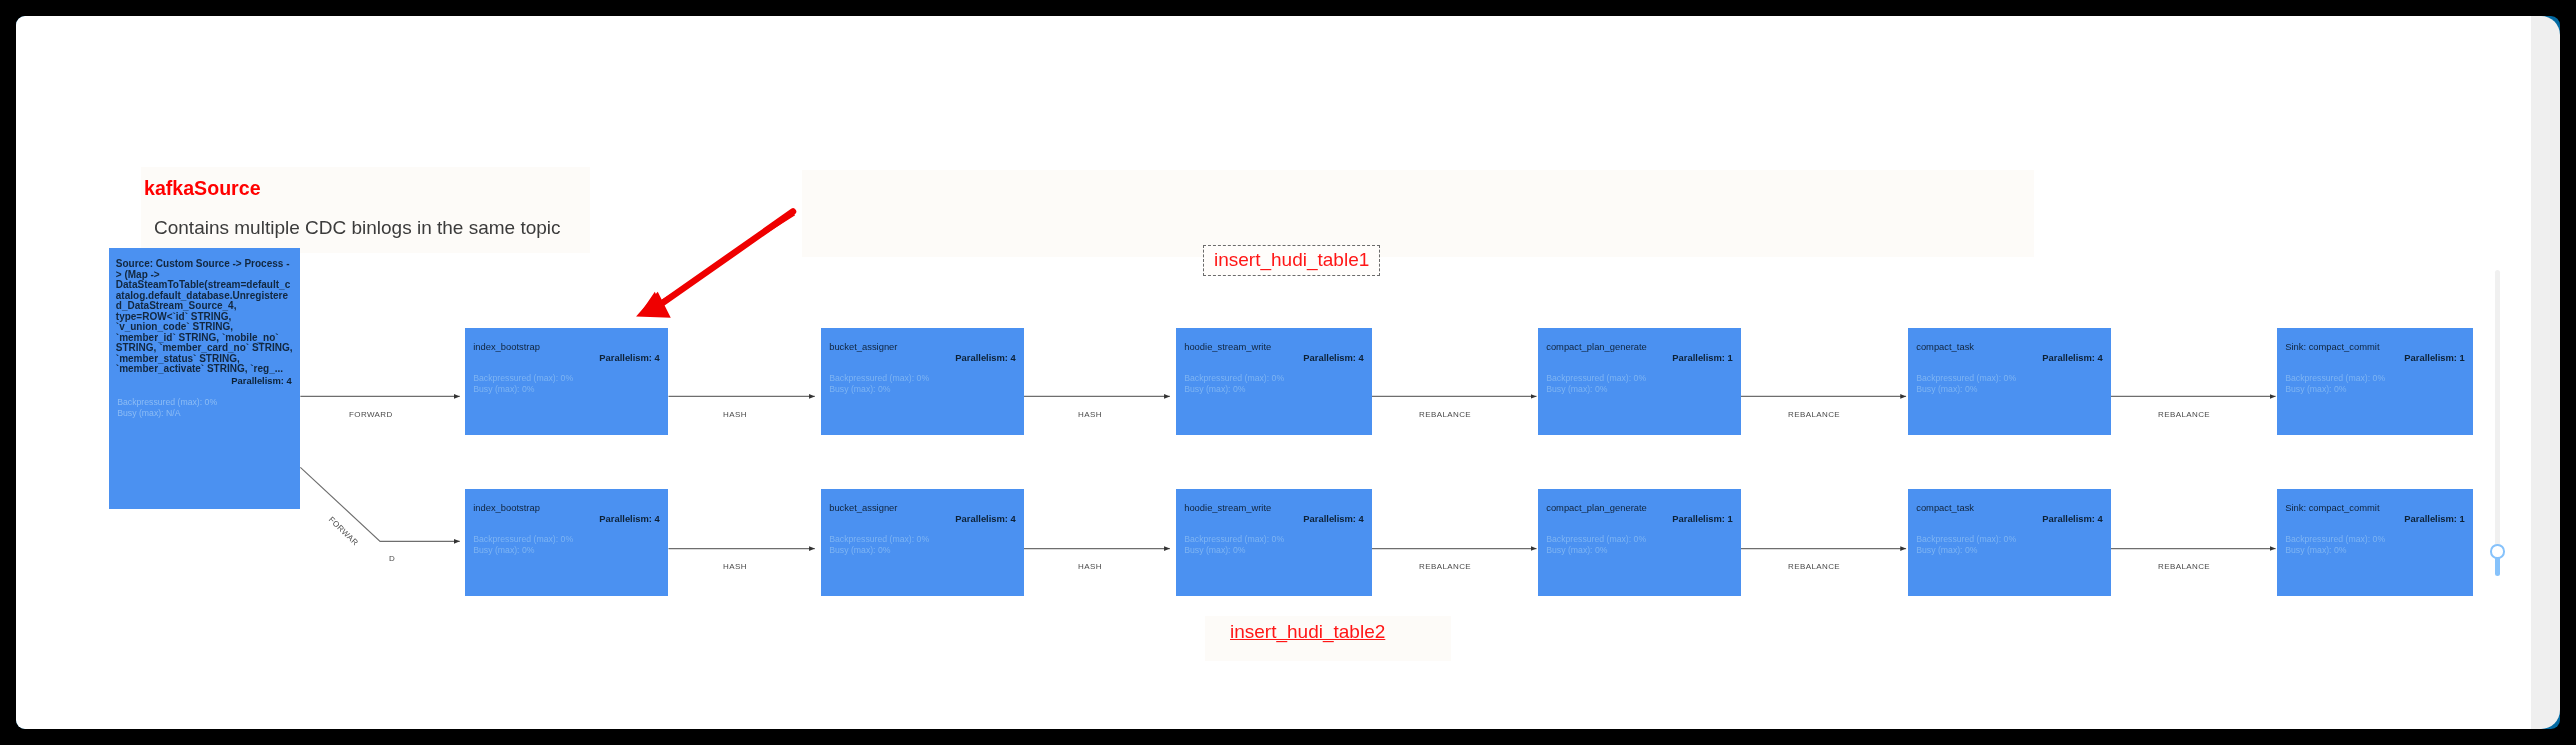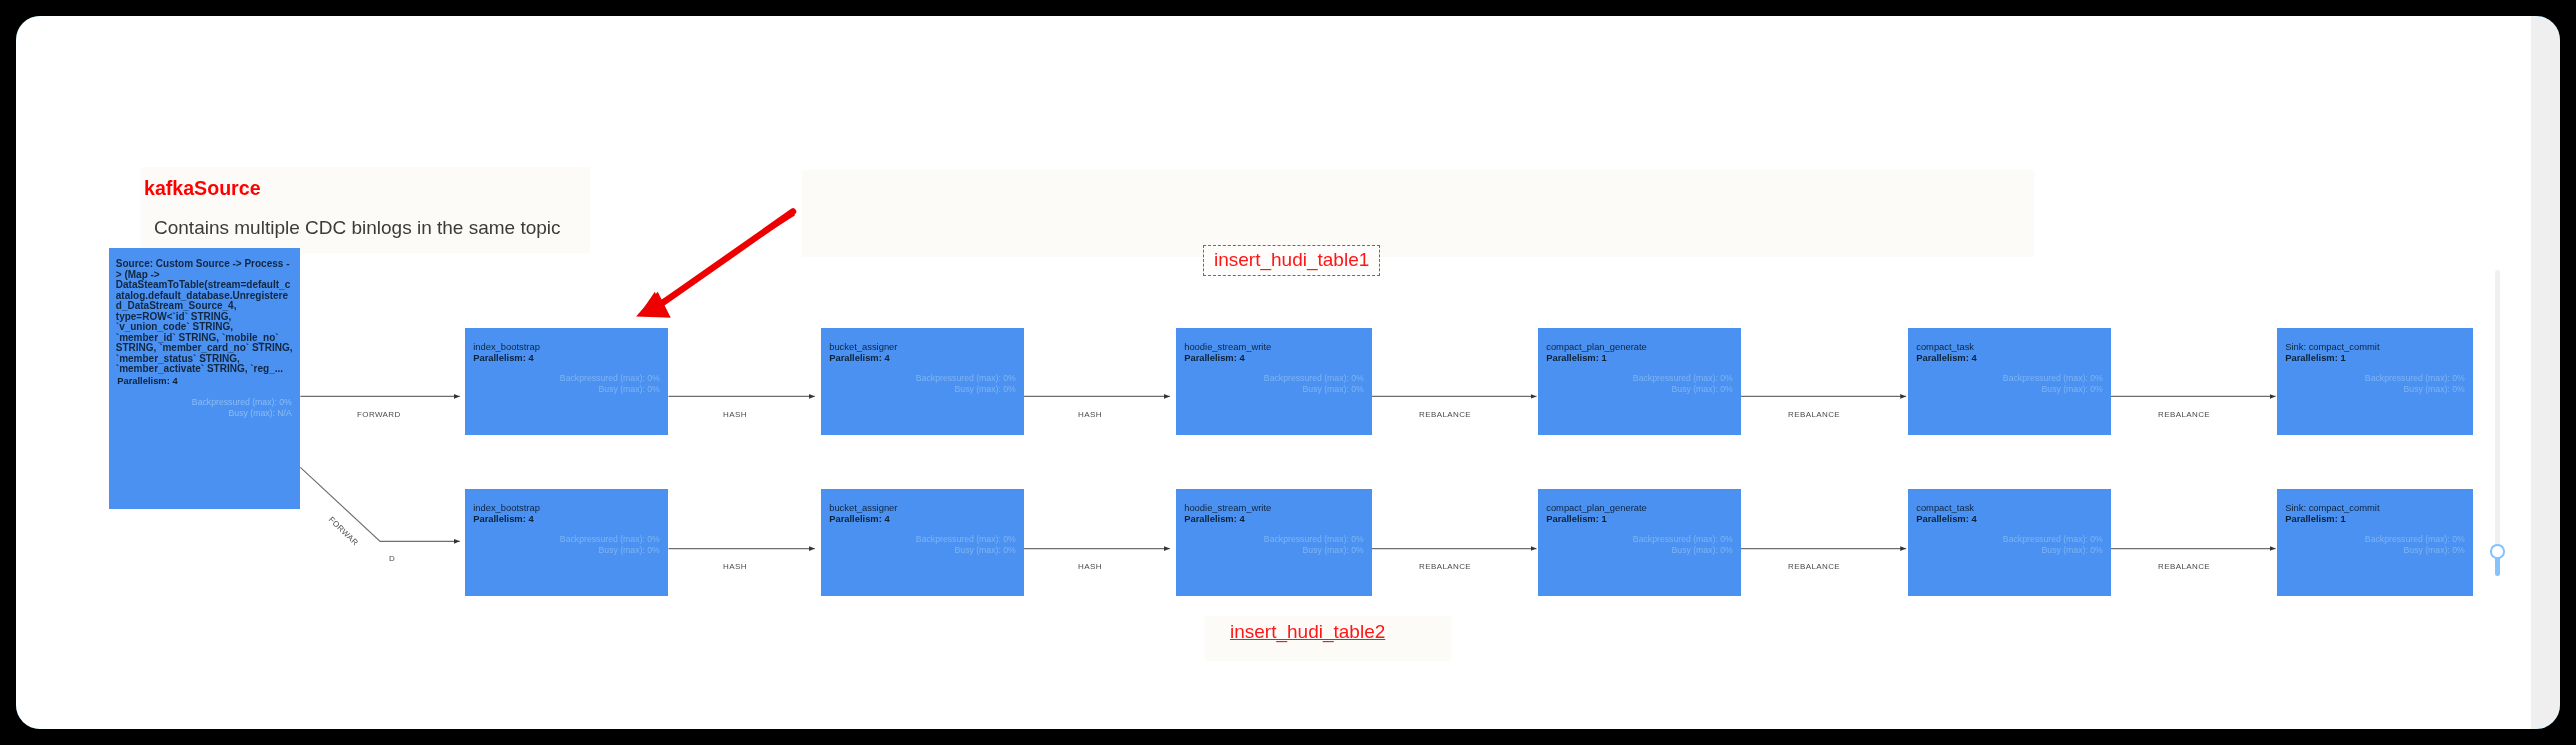--- a/index.html
+++ b/index.html
@@ -4,21 +4,21 @@
 <title>Flink Job Graph</title>
 <style>
   html,body{margin:0;padding:0;background:#000;}
   body{
     width:2576px;height:745px;overflow:hidden;
     font-family:"Liberation Sans","DejaVu Sans",sans-serif;
   }
   #frame{
     position:absolute;left:16px;top:16px;
     width:2544px;height:713px;
-    background:#0369a1;border-radius:24px;overflow:hidden;
+    background:#0369a1;border-radius:9px;overflow:hidden;
   }
   
   #scroll-gutter{
     position:absolute;right:0;top:0;width:29px;height:100%;
     background:#efefef;border-top-right-radius:19px;border-bottom-right-radius:19px;
   }
   #canvas{
     position:absolute;left:0;top:0;width:2515px;height:713px;
     background:#ffffff;
   }
@@ -32,24 +32,24 @@
     box-sizing:border-box;overflow:hidden;
     display:flex;flex-direction:column;justify-content:flex-start;
   }
   .node .nname{
     color:#10243c;font-size:9.4px;line-height:11px;
     padding:11.6px 7.2px 0 7.2px;text-align:left;font-weight:400;
     word-break:break-word;
   }
   .node .npar{
     color:#0d2136;font-size:9.4px;line-height:11.6px;font-weight:bold;
-    text-align:left;padding:0.7px 7.2px 0 7.2px;
+    text-align:right;padding:0.7px 7.2px 0 7.2px;
   }
   .node .nmetrics{
-    color:#7eb4f3;font-size:8.7px;line-height:11px;text-align:right;
+    color:#7eb4f3;font-size:8.7px;line-height:11px;text-align:left;
     padding:8.7px 7.2px 0 7.2px;
   }
   
   .node.source .nname{
     font-size:10px;line-height:10.5px;padding:10px 5.8px 0 5.8px;font-weight:bold;
     color:#12273f;
   }
   .node.source .nmetrics{color:#8cbcf5;padding-top:10px;}
 
   
@@ -140,21 +140,21 @@
 
     <div class="ann-tablelabel" style="left:1214px;top:605px;text-decoration:underline;">insert_hudi_table2</div>
 
     <div class="node source" style="left:93px;top:232px;width:191px;height:261px;">
       <div class="nname">Source: Custom Source -&gt; Process -&gt; (Map -&gt; DataSteamToTable(stream=default_catalog.default_database.Unregistered_DataStream_Source_4, type=ROW&lt;`id` STRING, `v_union_code` STRING, `member_id` STRING, `mobile_no` STRING, `member_card_no` STRING, `member_status` STRING, `member_activate` STRING, `reg_...</div>
       <div class="npar">Parallelism: 4</div>
       <div class="nmetrics">Backpressured (max): 0%</div>
       <div class="nmetrics" style="padding-top:0;">Busy (max): N/A</div>
     </div>
 
-    <div class="elabel" style="left:341px;top:394px;">FORWARD</div>
+    <div class="elabel" style="left:333px;top:394px;">FORWARD</div>
 
     <div class="elabel rot" style="left:317px;top:499px;transform:rotate(44deg);">FORWAR</div>
 
     <div class="elabel" style="left:373px;top:538px;">D</div>
 
     <div>
       <div class="node" style="left:449px;top:312px;width:203px;height:107px;">
         <div class="nname">index_bootstrap</div>
         <div class="npar">Parallelism: 4</div>
         <div class="nmetrics">Backpressured (max): 0%</div>

